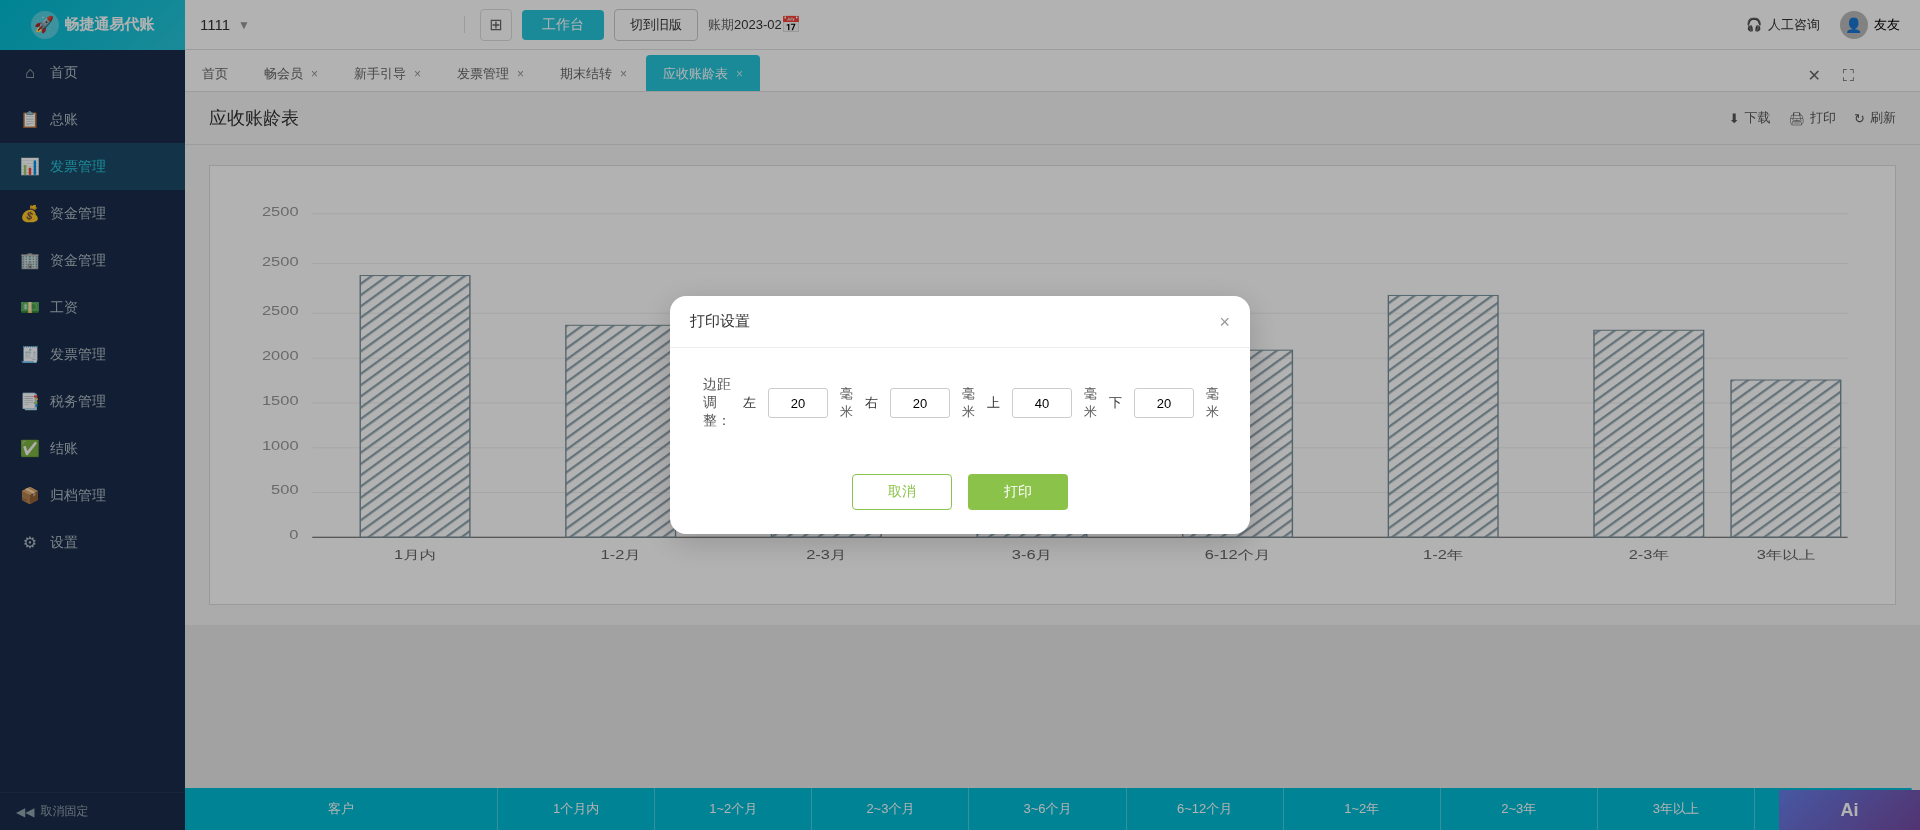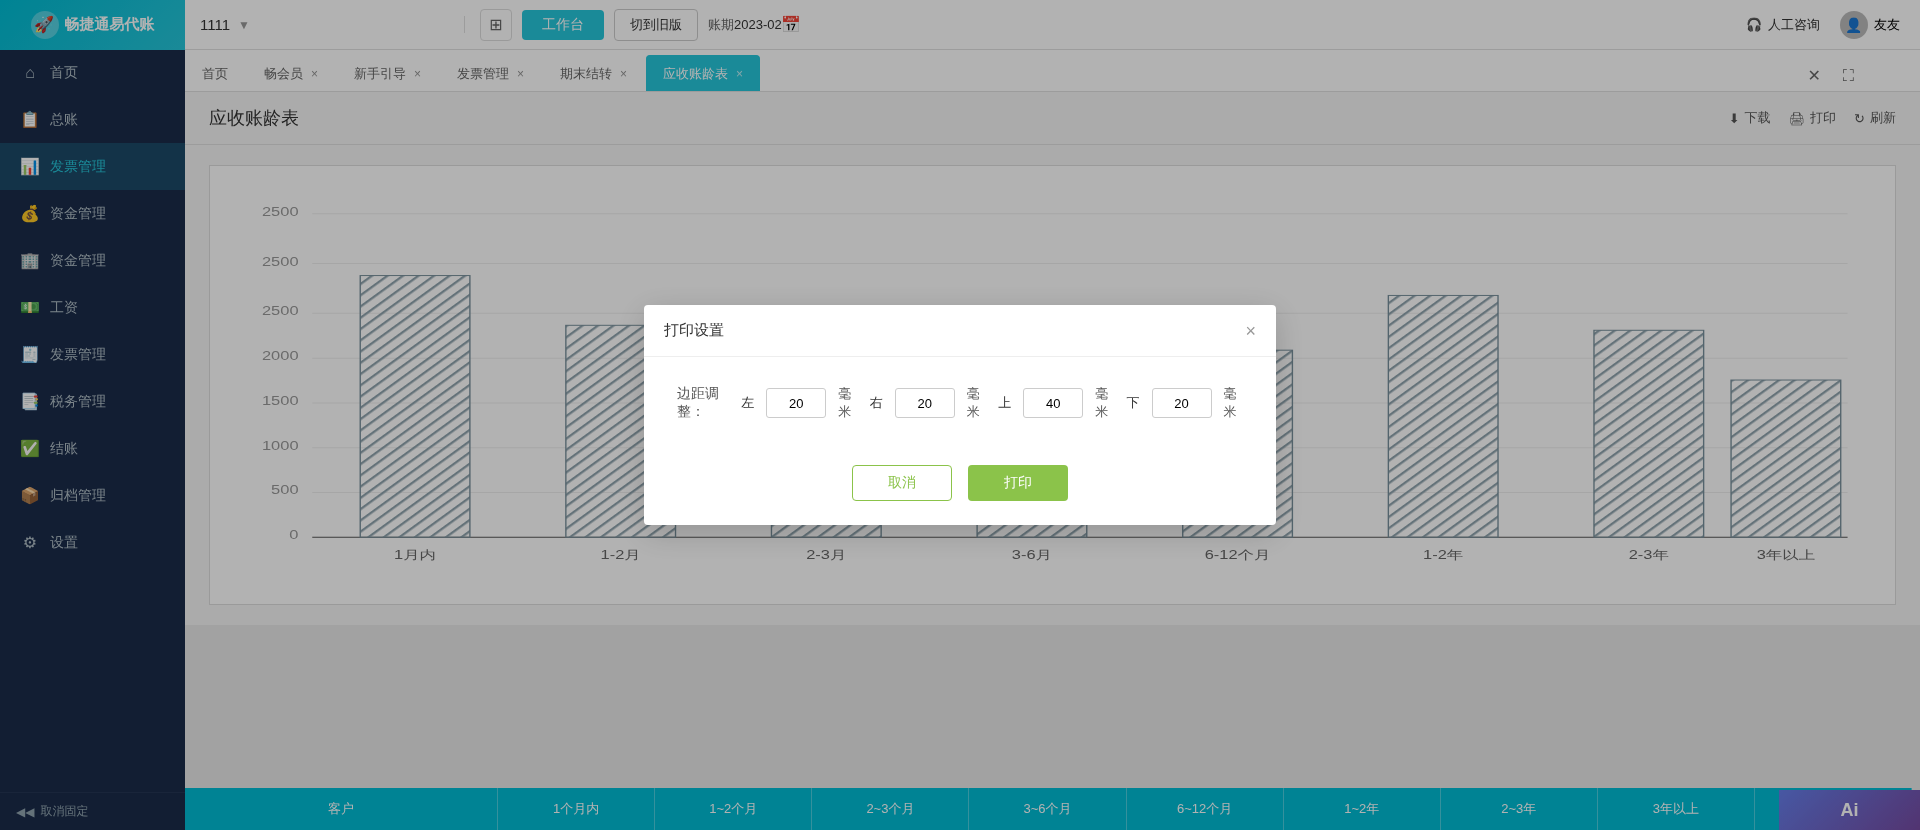--- a/index.html
+++ b/index.html
@@ -292,22 +292,22 @@
       position: fixed;
       top: 0; left: 0; right: 0; bottom: 0;
       background: rgba(0,0,0,0.3);
       z-index: 1000;
       display: flex;
       align-items: center;
       justify-content: center;
     }
     .modal {
       background: #fff;
-      border-radius: 4px;
-      width: 632px;
+      border-radius: 16px;
+      width: 580px;
       box-shadow: 0 8px 32px rgba(0,0,0,0.18);
       overflow: hidden;
     }
     .modal-header {
       padding: 16px 20px;
       border-bottom: 1px solid #eee;
       display: flex;
       align-items: center;
       justify-content: space-between;
     }

